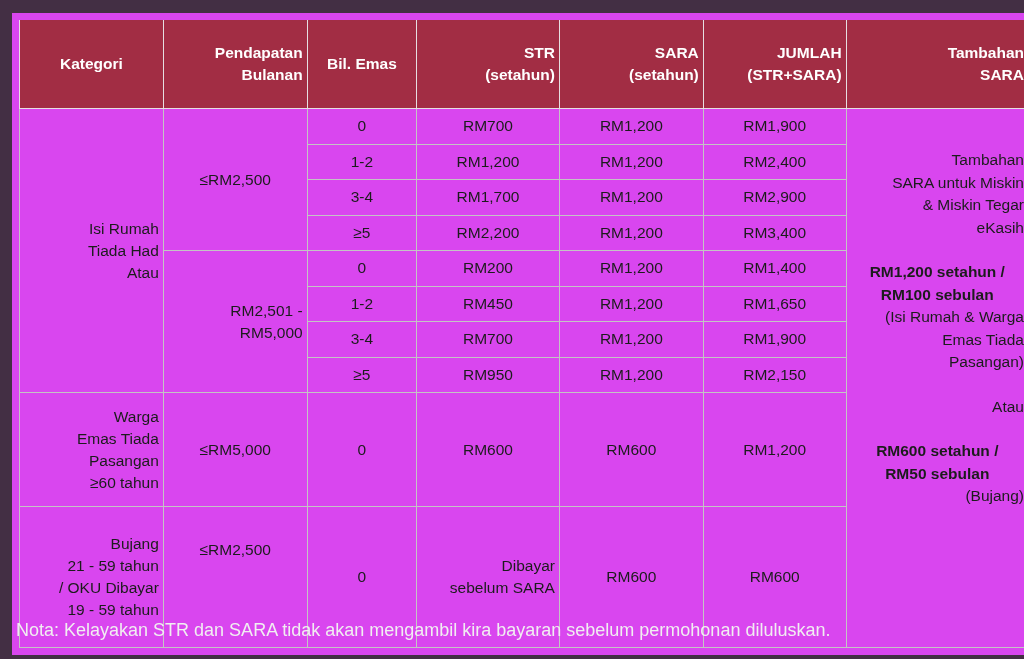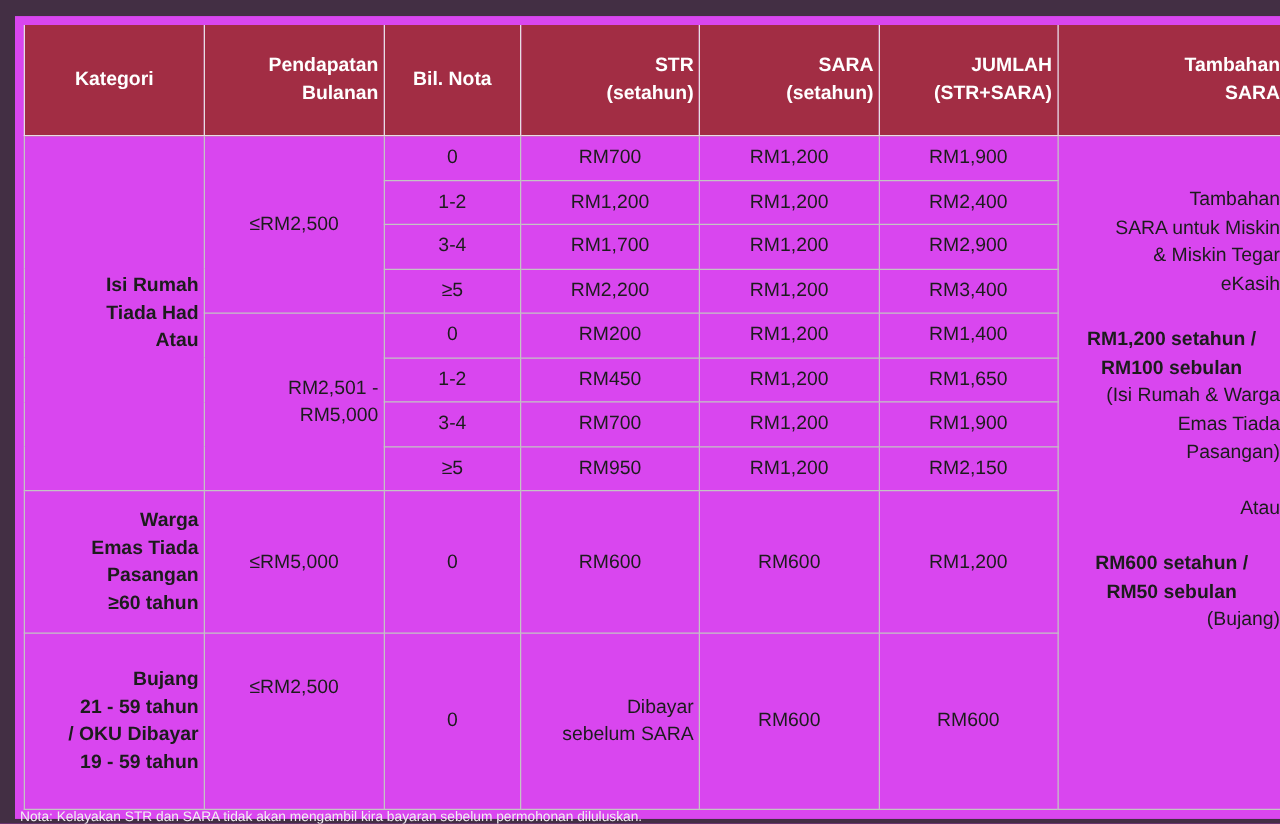--- a/index.html
+++ b/index.html
@@ -32,30 +32,30 @@
   }
   th {
     background: #a22d44;
     color: #ffffff;
     font-weight: bold;
     height: 88px;
     border-color: #e6dfe1;
     border-top: none;
   }
   td { height: 34.5px; }
-  td.bold { font-weight: bold; padding-left: 32px; }
+  td.bold { font-weight: normal; padding-left: 32px; }
   td.tambahan { vertical-align: top; padding-top: 40px; line-height: 22.5px; }
   .blank { height: 22px; display: block; }
   .b { font-weight: bold; display: block; }
   .l { display: block; text-align: right; }
   tr.warga td { height: 113px; }
   tr.bujang td { height: 108px; }
   .nota {
-    position: absolute; left: 16px; top: 648px;
-    color: #f1eef1; font-size: 11px;
+    position: absolute; left: 16px; top: 620px;
+    color: #f1eef1; font-size: 18px;
   }
 </style>
 </head>
 <body>
 
 <div class="table-wrap">
 <table>
   <colgroup>
     <col style="width:142px">
         <col style="width:142px">
@@ -65,21 +65,21 @@
         <col style="width:141px">
         <col style="width:180px">
   </colgroup>
   <thead>
     <tr>
       <th><span>Kategori</span></th>
       <th>
             <span class="l">Pendapatan</span>
             <span class="l">Bulanan</span>
           </th>
-      <th><span>Bil. Nota</span></th>
+      <th><span>Bil. Emas</span></th>
       <th>
             <span class="l">STR</span>
             <span class="l">(setahun)</span>
           </th>
       <th>
             <span class="l">SARA</span>
             <span class="l">(setahun)</span>
           </th>
       <th>
             <span class="l">JUMLAH</span>

